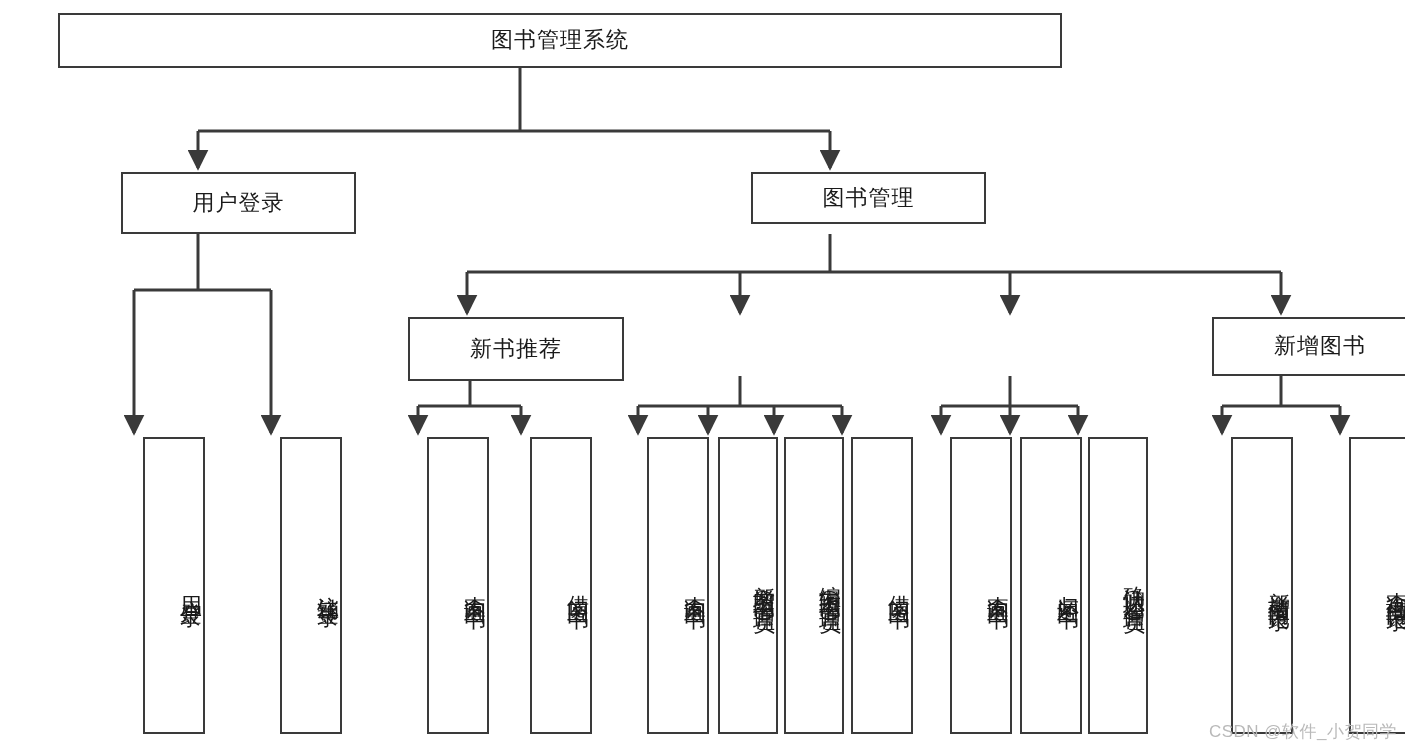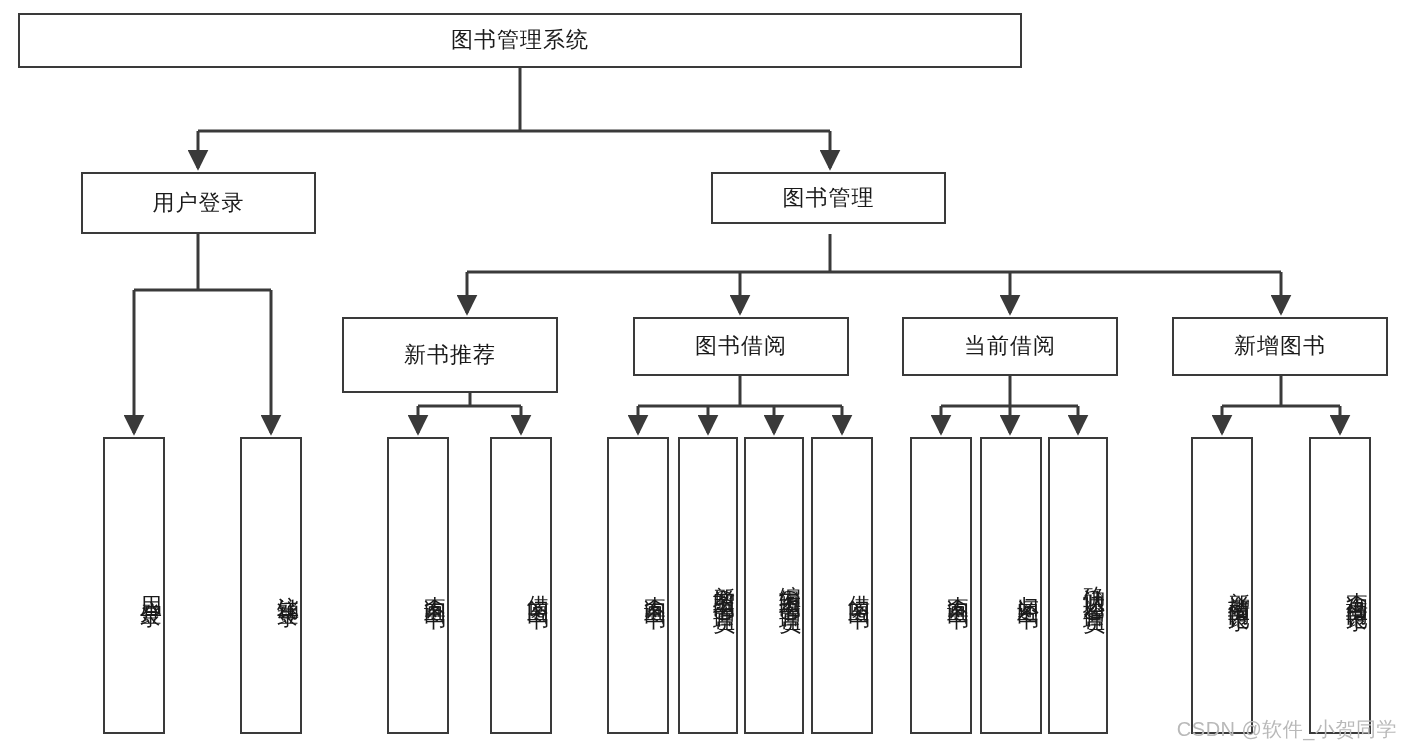--- a/index.html
+++ b/index.html
@@ -28,20 +28,21 @@
   }
   .node {
     position: absolute;
     box-sizing: border-box;
     border: 2px solid #3a3a3a;
     background: #ffffff;
     display: flex;
     align-items: center;
     justify-content: center;
     color: #1a1a1a;
+    margin-left: 40px;
   }
   .node.horiz {
     font-size: 22px;
     letter-spacing: 1px;
     line-height: 1.2;
   }
   .node.vert {
     writing-mode: vertical-rl;
     text-orientation: upright;
     font-size: 22px;
@@ -53,21 +54,21 @@
   }
   .node.vert > span {
     display: block;
     writing-mode: vertical-rl;
     text-orientation: upright;
   }
   #watermark {
     position: absolute;
     right: 8px;
     bottom: 4px;
-    font-size: 20px;
+    font-size: 17px;
     color: #b9b9b9;
     letter-spacing: 0.5px;
     white-space: nowrap;
     user-select: none;
   }
 </style>
 </head>
 <body>
 
 <div id="canvas">
@@ -126,28 +127,22 @@
     <span>图书管理系统</span>
   </div>
 
   <div class="node horiz" style="left:81px; top:172px; width:235px; height:62px;">
     <span>用户登录</span>
   </div>
   <div class="node horiz" style="left:711px; top:172px; width:235px; height:52px;">
     <span>图书管理</span>
   </div>
 
-  <div class="node horiz" style="left:342px; top:317px; width:216px; height:76px;">
+  <div class="node horiz" style="left:368px; top:317px; width:216px; height:64px;">
     <span>新书推荐</span>
-  </div>
-  <div class="node horiz" style="left:633px; top:317px; width:216px; height:59px;">
-    <span>图书借阅</span>
-  </div>
-  <div class="node horiz" style="left:902px; top:317px; width:216px; height:59px;">
-    <span>当前借阅</span>
   </div>
   <div class="node horiz" style="left:1172px; top:317px; width:216px; height:59px;">
     <span>新增图书</span>
   </div>
 
   <div class="node vert" style="left:103px; top:437px; width:62px; height:297px;">
     <span>用户登录</span>
   </div>
   <div class="node vert" style="left:240px; top:437px; width:62px; height:297px;">
     <span>注销登录</span>

